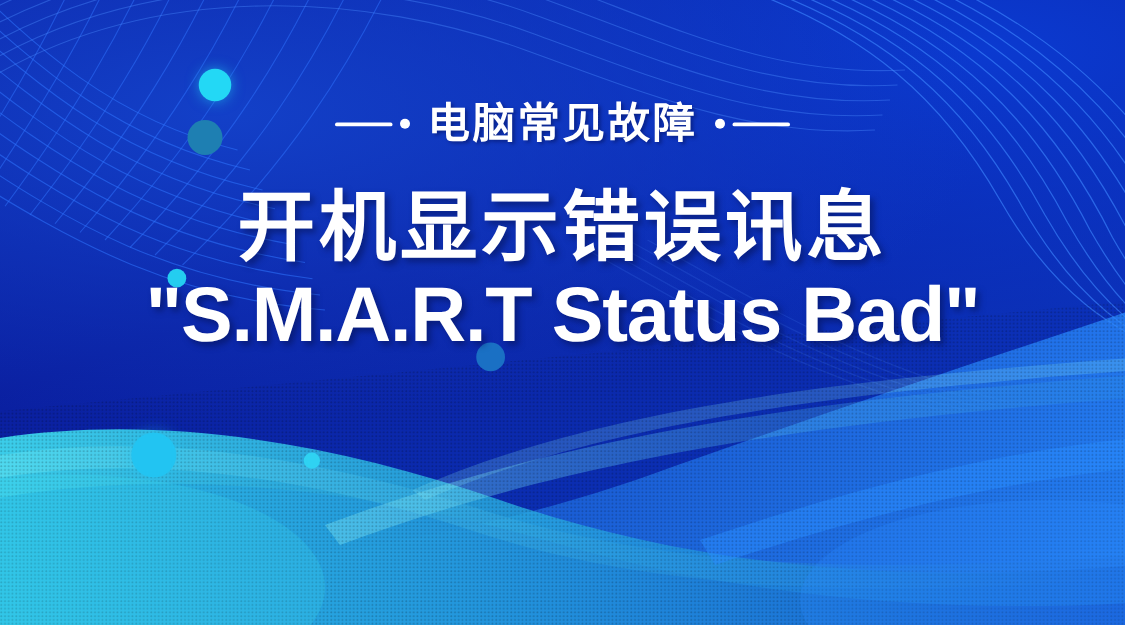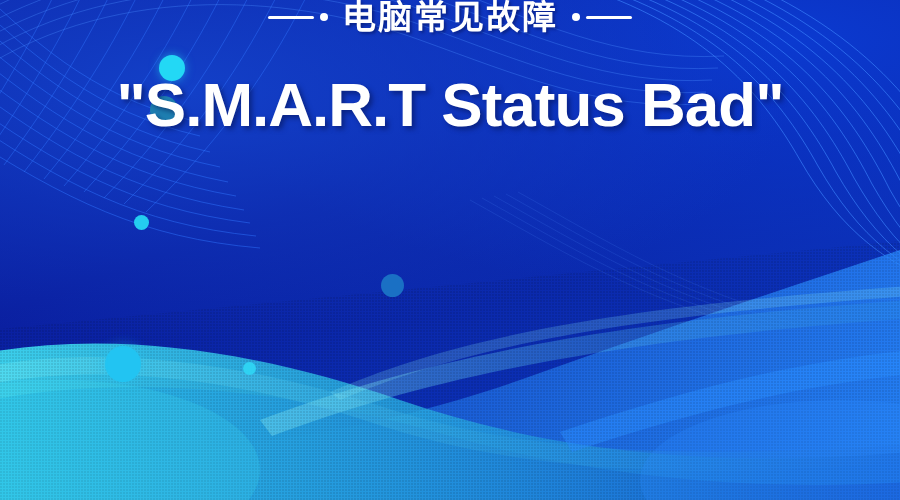--- a/index.html
+++ b/index.html
@@ -64,20 +64,21 @@
     flex-direction: column;
     align-items: center;
     z-index: 5;
   }
 
   .eyebrow {
     display: flex;
     align-items: center;
     justify-content: center;
     gap: 14px;
+    margin-top: 82px;
   }
 
   .orn { display: flex; align-items: center; gap: 6px; }
   .orn-line {
     width: 46px;
     height: 3px;
     background: #ffffff;
     border-radius: 2px;
   }
   .orn-dot {
@@ -262,17 +263,18 @@
 
       <span class="eyebrow-text">电脑常见故障</span>
 
       <span class="orn">
         <span class="orn-dot"></span>
         <span class="orn-line"></span>
       </span>
     </div>
 
     <h1 class="headline">
+      <span class="line-cn">开机显示错误讯息</span>
       <span class="line-en">"S.M.A.R.T Status Bad"</span>
     </h1>
 
   </div>
 </div>
 
 </body></html>

